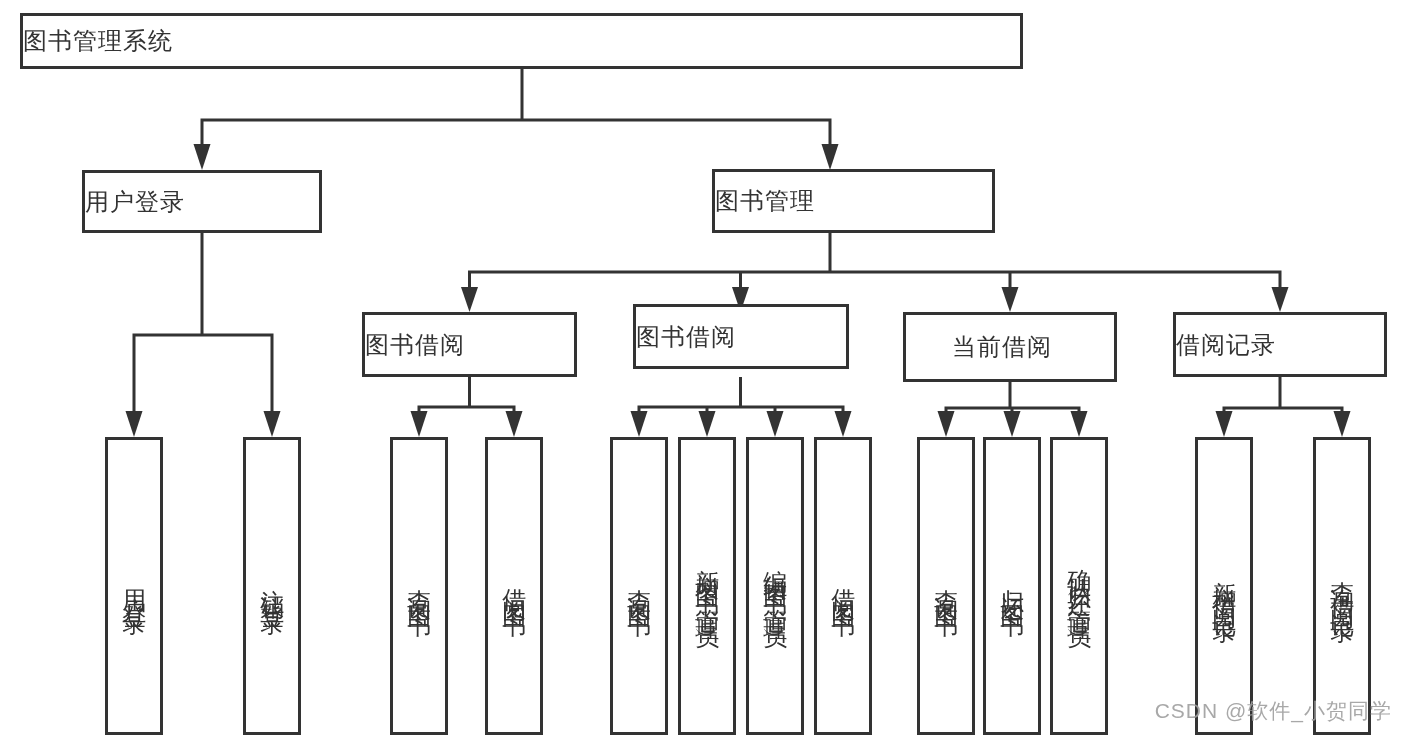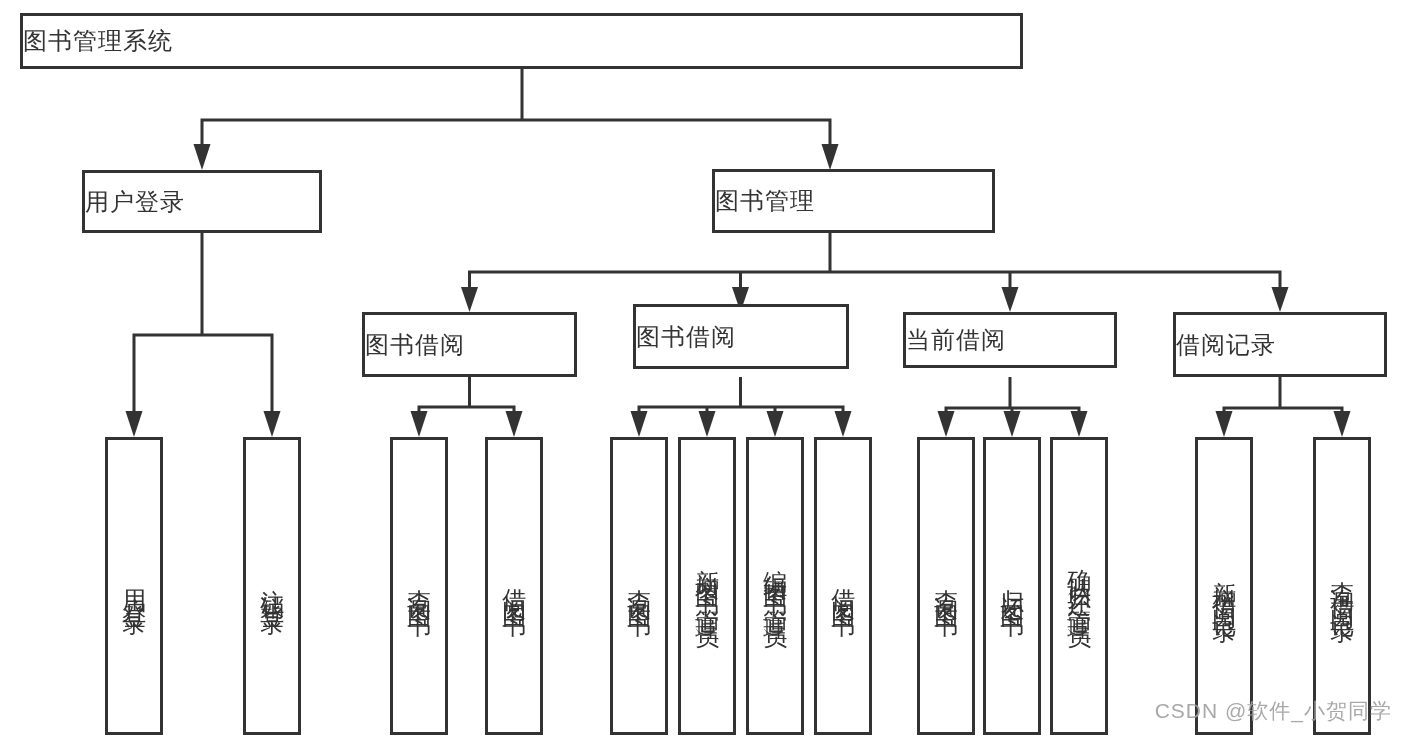--- a/index.html
+++ b/index.html
@@ -82,21 +82,21 @@
   <div class="node" style="left:712px;top:169px;width:283px;height:64px;">
     <span>图书管理</span>
   </div>
 
   <div class="node" style="left:362px;top:312px;width:215px;height:65px;">
     <span>图书借阅</span>
   </div>
   <div class="node" style="left:633px;top:304px;width:216px;height:65px;">
     <span>图书借阅</span>
   </div>
-  <div class="node" style="left:903px;top:312px;width:214px;height:56px;">
+  <div class="node" style="left:903px;top:312px;width:214px;height:70px;padding-left:46px;">
     <span>当前借阅</span>
   </div>
   <div class="node" style="left:1173px;top:312px;width:214px;height:65px;">
     <span>借阅记录</span>
   </div>
 
   <div class="leaf" style="left:105px;">
     <span class="vtext">用户登录</span>
   </div>
   <div class="leaf" style="left:243px;">

